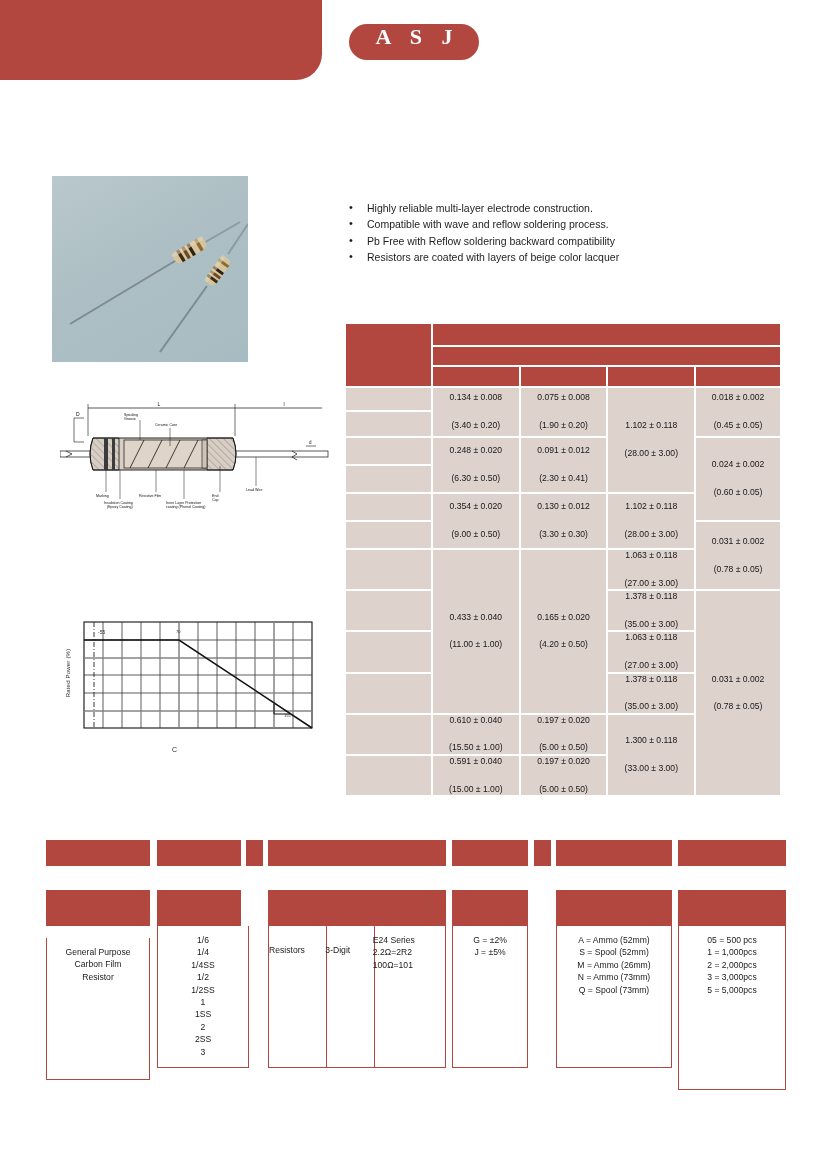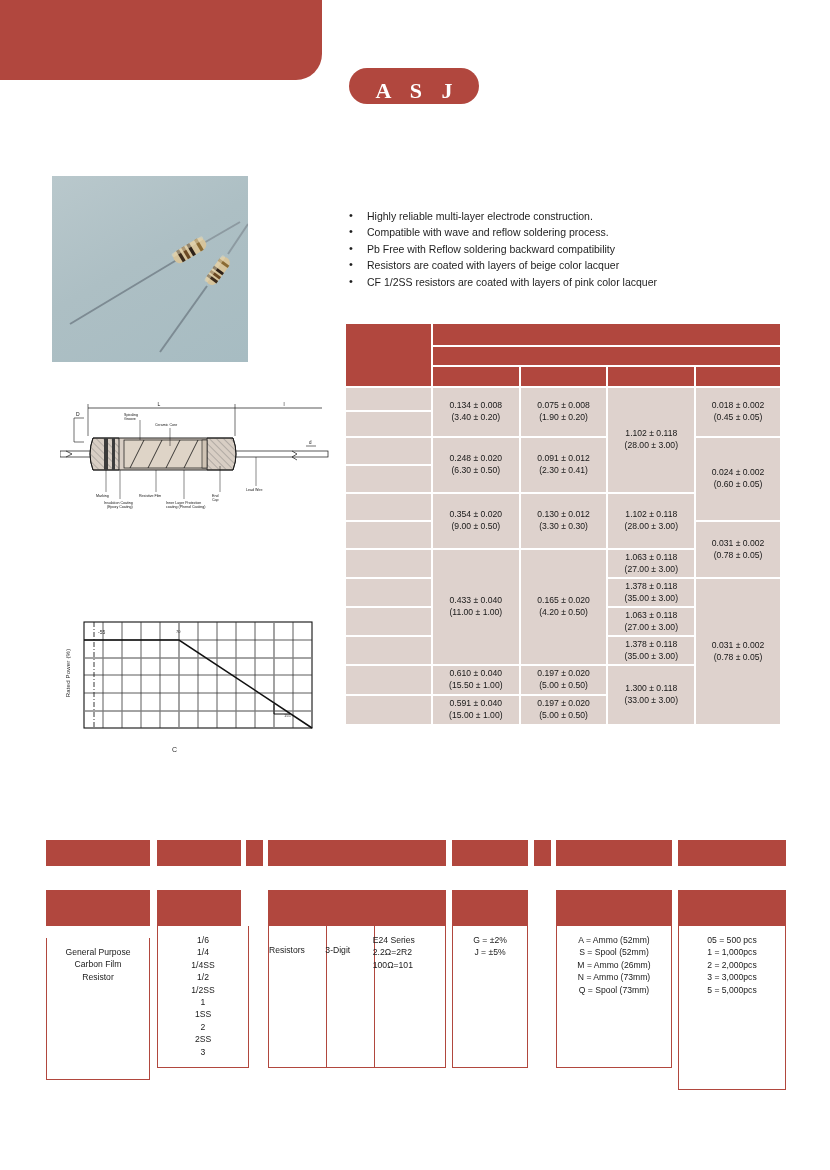--- a/index.html
+++ b/index.html
@@ -13,38 +13,38 @@
 
   
   #top-banner{
     left:0;top:0;width:322px;height:80px;
     background:#b1473e;
     border-bottom-right-radius:26px;
   }
   #logo-pill{
     left:349px;top:24px;width:130px;height:36px;
     background:#b1473e;border-radius:18px;
-    display:flex;align-items:flex-end;justify-content:center;margin-top:44px;
+    display:flex;align-items:flex-start;justify-content:center;
   }
   #logo-pill span{
     font-family:"Liberation Serif","DejaVu Serif",serif;
     color:#ffffff;font-weight:bold;font-size:22px;letter-spacing:7px;
     padding-left:7px;
   }
 
   
   #photo{
     left:52px;top:176px;width:196px;height:186px;
     background:linear-gradient(150deg,#b9c8cc 0%,#adbfc4 45%,#a7bcc2 100%);
     overflow:hidden;
   }
   #photo svg{display:block;}
 
   
-  #features{left:345px;top:200px;width:460px;margin-top:8px;}
+  #features{left:345px;top:200px;width:460px;}
   #features li{
     list-style:none;position:relative;
     font-size:10.5px;line-height:16.4px;color:#1d1d1d;
     padding-left:22px;margin:0;
     white-space:nowrap;
   }
   #features li:before{
     content:"\2022";position:absolute;left:4px;top:-1px;font-size:11px;
   }
   #features ul{margin:0;padding:0;}
@@ -67,21 +67,21 @@
   
   #dimtable{left:344px;top:322px;width:438px;}
   #dimtable table{border-collapse:separate;border-spacing:2px;width:100%;}
   #dimtable td{
     background:#ded2cd;font-size:8.6px;line-height:11.6px;
     text-align:center;vertical-align:middle;color:#171717;
     padding:0;
   }
   #dimtable td.hd{background:#b1473e;color:#ffffff;font-size:8.5px;}
   #dimtable td.lcol{}
-  .v2{display:block;}
+  .v2{display:block;margin-top:16px;}
 
   
   #legend{left:46px;top:840px;width:740px;height:228px;}
   .lg-top{position:absolute;height:26px;background:#b1473e;top:0;}
   .lg-head{position:absolute;height:36px;background:#b1473e;}
   .lg-box{
     position:absolute;border:1px solid #b1473e;border-top:none;
     background:#ffffff;box-sizing:border-box;
   }
   .lg-box .inner{
@@ -130,21 +130,20 @@
     </g>
   </svg>
 </div>
 
 <div class="abs" id="features">
   <ul>
     <li>Highly reliable multi-layer electrode construction.</li>
     <li>Compatible with wave and reflow soldering process.</li>
     <li>Pb Free with Reflow soldering backward compatibility</li>
     <li>Resistors are coated with layers of beige color lacquer</li>
-    <li>CF 1/2SS resistors are coated with layers of pink color lacquer</li>
   </ul>
 </div>
 
 <div class="abs" id="drawing">
   <svg width="270" height="120" viewBox="0 0 270 120">
     <defs>
       <pattern id="hatch" width="4" height="4" patternTransform="rotate(45)" patternUnits="userSpaceOnUse">
         <line x1="0" y1="0" x2="0" y2="4" stroke="#ararara" stroke-width="1"></line>
         <line x1="0" y1="0" x2="0" y2="4" stroke="#555" stroke-width="0.8"></line>
       </pattern>

